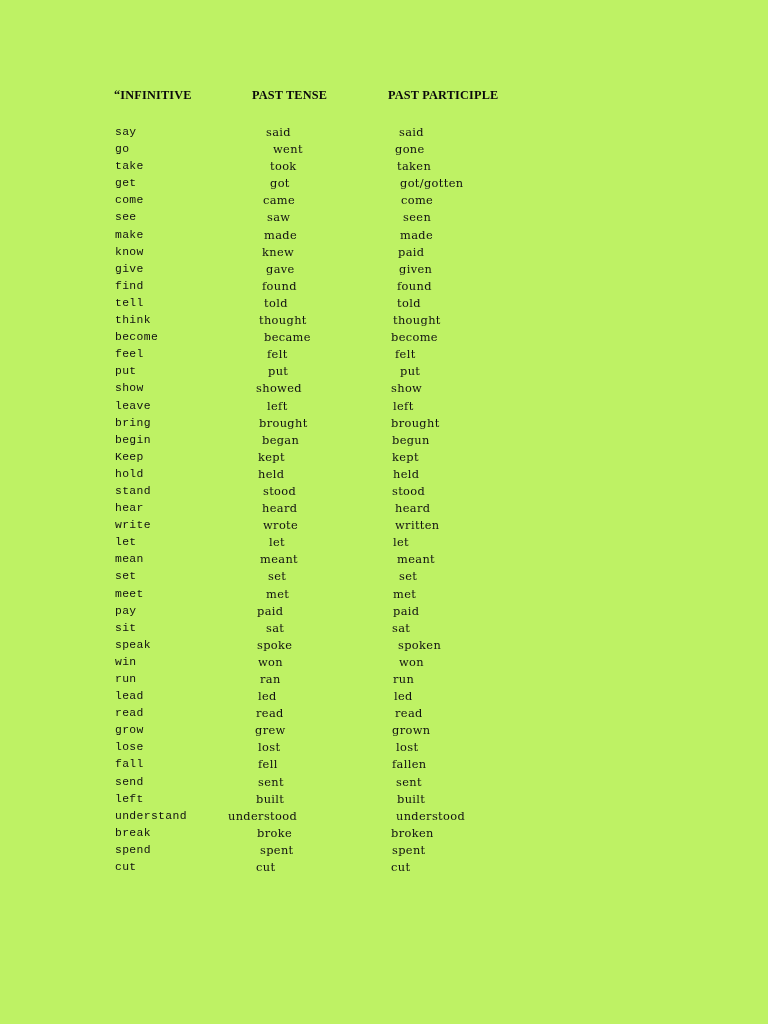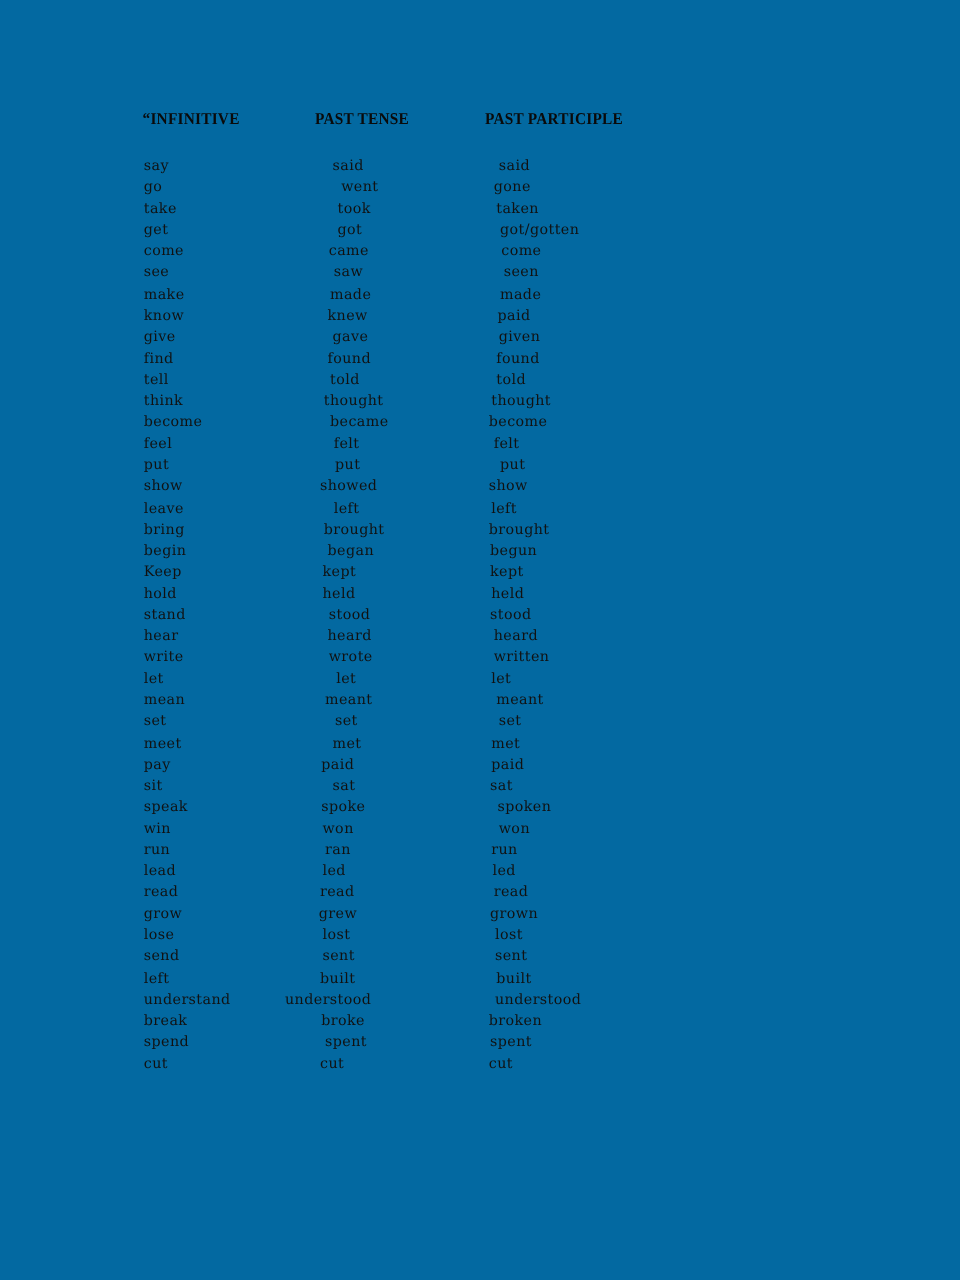--- a/index.html
+++ b/index.html
@@ -14,21 +14,21 @@
     position: relative;
     overflow: hidden;
     font-family: "DejaVu Serif", "Liberation Serif", serif;
     color: #000000;
     -webkit-font-smoothing: antialiased;
   }
 
   #page {
     position: absolute;
     inset: 0;
-    background: #0369a1;
+    background: #bef264;
   }
 
   
   .header-row {
     position: absolute;
     left: 0;
     top: 87px;
     width: 768px;
     height: 20px;
   }
@@ -63,21 +63,21 @@
     top: 0;
     font-family: "DejaVu Serif", "Liberation Serif", serif;
     font-size: 11.4px;
     font-weight: 400;
     line-height: 17.1px;
     white-space: nowrap;
     letter-spacing: 0.35px;
     color: #111111;
   }
   
-  .col-1 { left: calc(115px + var(--dx1, 0px)); }
+  .col-1 { left: calc(115px + var(--dx1, 0px)); font-family: Liberation Mono, monospace; }
   .col-2 { left: calc(252px + var(--dx2, 0px)); }
   .col-3 { left: calc(391px + var(--dx3, 0px)); }
 </style>
 </head>
 <body>
 
 <div id="page">
 
   <div class="header-row">
     <span class="header-cell hc-1">“INFINITIVE</span>
@@ -265,20 +265,25 @@
         <span class="cell col-1">grow</span>
         <span class="cell col-2" style="--dx2: 3px;">grew</span>
         <span class="cell col-3" style="--dx3: 1px;">grown</span>
       </div>
       <div class="verb-row">
         <span class="cell col-1">lose</span>
         <span class="cell col-2" style="--dx2: 6px;">lost</span>
         <span class="cell col-3" style="--dx3: 5px;">lost</span>
       </div>
       <div class="verb-row">
+        <span class="cell col-1">fall</span>
+        <span class="cell col-2" style="--dx2: 6px;">fell</span>
+        <span class="cell col-3" style="--dx3: 1px;">fallen</span>
+      </div>
+      <div class="verb-row">
         <span class="cell col-1">send</span>
         <span class="cell col-2" style="--dx2: 6px;">sent</span>
         <span class="cell col-3" style="--dx3: 5px;">sent</span>
       </div>
       <div class="verb-row">
         <span class="cell col-1">left</span>
         <span class="cell col-2" style="--dx2: 4px;">built</span>
         <span class="cell col-3" style="--dx3: 6px;">built</span>
       </div>
       <div class="verb-row">

